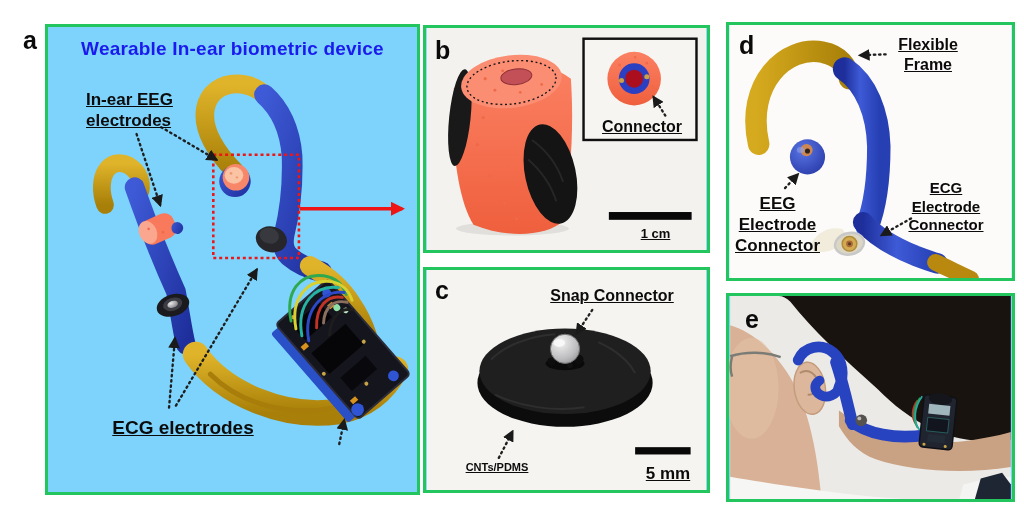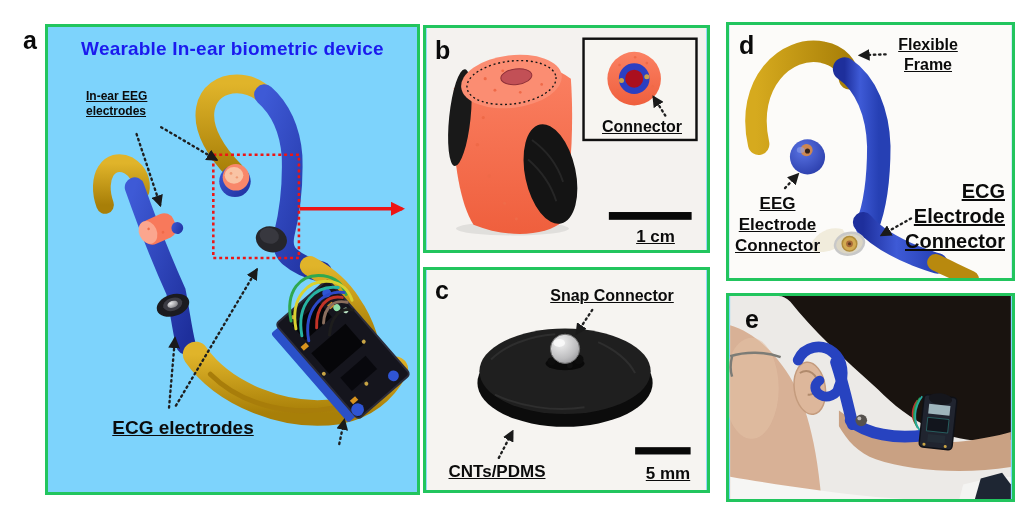--- a/index.html
+++ b/index.html
@@ -122,21 +122,21 @@
       <g fill="none" stroke="#1f1f1f" stroke-width="2.4" stroke-dasharray="1.5 3.8" stroke-linecap="round">
         <path d="M 90,108 L 114,180" marker-end="url(#ma)"></path>
         <path d="M 115,101 L 171,134" marker-end="url(#ma)"></path>
         <path d="M 130,384 L 212,246" marker-end="url(#ma)"></path>
         <path d="M 123,386 L 129,316" marker-end="url(#ma)"></path>
         <path d="M 296,423 L 301,399" marker-end="url(#ma)"></path>
       </g>
     </svg>
 
     <div class="title">Wearable In-ear biometric device</div>
-    <div class="lbl" style="left:38px;top:62px;width:120px;text-align:left;font-size:12px;">
+    <div class="lbl" style="left:38px;top:62px;width:120px;text-align:left;font-size:17px;">
       <span class="ln">In-ear EEG</span>
       <span class="ln">electrodes</span>
     </div>
     <div class="lbl" style="left:45px;top:389px;width:180px;font-size:19px;">ECG electrodes</div>
   </section>
 
   <section class="panel" style="left:423px;top:25px;width:287px;height:228px;">
     <svg class="art" viewBox="0 0 287 228">
       <defs>
         <marker id="mb" markerWidth="5" markerHeight="5" refX="8" refY="5" orient="auto" viewBox="0 0 10 10">
@@ -186,21 +186,21 @@
         <circle cx="213" cy="52" r="12.5" fill="#ab0f1e" stroke="#2b3fc2" stroke-width="6.5"></circle>
         <circle cx="200" cy="54" r="2.6" fill="#caa24a"></circle>
         <circle cx="226" cy="50" r="2.6" fill="#caa24a"></circle>
         <path d="M 245,90 L 233,71" fill="none" stroke="#1f1f1f" stroke-width="2.4" stroke-dasharray="1.5 3.6" stroke-linecap="round" marker-end="url(#mb)"></path>
       </g>
 
       <rect x="187" y="189" width="85" height="8" fill="#080808"></rect>
     </svg>
     <div class="plet" style="left:9px;top:10px;">b</div>
     <div class="lbl" style="left:160px;top:89px;width:112px;font-size:16px;">Connector</div>
-    <div class="lbl" style="left:187px;top:198px;width:85px;font-size:17px;">1 cm</div>
+    <div class="lbl" style="left:187px;top:198px;width:85px;font-size:13px;">1 cm</div>
   </section>
 
   <section class="panel" style="left:423px;top:267px;width:287px;height:226px;">
     <svg class="art" viewBox="0 0 287 226">
       <defs>
         <marker id="mc" markerWidth="5" markerHeight="5" refX="8" refY="5" orient="auto" viewBox="0 0 10 10">
           <path d="M0,0 L10,5 L0,10 Z" fill="#1a1a1a"></path>
         </marker>
         <radialGradient id="silverC" cx="0.35" cy="0.28" r="0.95">
           <stop offset="0" stop-color="#f2f2f2"></stop>
@@ -228,21 +228,21 @@
 
       <g fill="none" stroke="#1f1f1f" stroke-width="2.4" stroke-dasharray="1.5 3.8" stroke-linecap="round">
         <path d="M 170,41 L 154,65" marker-end="url(#mc)"></path>
         <path d="M 74,193 L 88,166" marker-end="url(#mc)"></path>
       </g>
 
       <rect x="214" y="182" width="57" height="7.5" fill="#080808"></rect>
     </svg>
     <div class="plet" style="left:9px;top:8px;">c</div>
     <div class="lbl" style="left:106px;top:16px;width:160px;font-size:16px;">Snap Connector</div>
-    <div class="lbl" style="left:12px;top:191px;width:118px;font-size:17px;text-align:center;">CNTs/PDMS</div>
+    <div class="lbl" style="left:12px;top:191px;width:118px;font-size:11px;text-align:center;">CNTs/PDMS</div>
     <div class="lbl" style="left:202px;top:193px;width:80px;font-size:17px;">5 mm</div>
   </section>
 
   <section class="panel" style="left:726px;top:22px;width:289px;height:259px;">
     <svg class="art" viewBox="0 0 289 259">
       <defs>
         <marker id="md" markerWidth="5" markerHeight="5" refX="8" refY="5" orient="auto" viewBox="0 0 10 10">
           <path d="M0,0 L10,5 L0,10 Z" fill="#1a1a1a"></path>
         </marker>
         <linearGradient id="goldD" x1="0" y1="0" x2="1" y2="0">
@@ -292,21 +292,21 @@
     <div class="plet" style="left:10px;top:8px;">d</div>
     <div class="lbl" style="left:152px;top:10px;width:94px;font-size:16px;">
       <span class="ln">Flexible</span>
       <span class="ln">Frame</span>
     </div>
     <div class="lbl" style="left:0px;top:168px;width:97px;font-size:17px;">
       <span class="ln">EEG</span>
       <span class="ln">Electrode</span>
       <span class="ln">Connector</span>
     </div>
-    <div class="lbl" style="left:158px;top:154px;width:118px;font-size:20px;text-align:right;">
+    <div class="lbl" style="left:158px;top:154px;width:118px;font-size:15px;">
       <span class="ln">ECG</span>
       <span class="ln">Electrode</span>
       <span class="ln">Connector</span>
     </div>
   </section>
 
   <section class="panel" style="left:726px;top:293px;width:289px;height:209px;">
     <svg class="art" viewBox="0 0 289 209">
       <rect x="0" y="0" width="289" height="209" fill="#eceae7"></rect>
 

